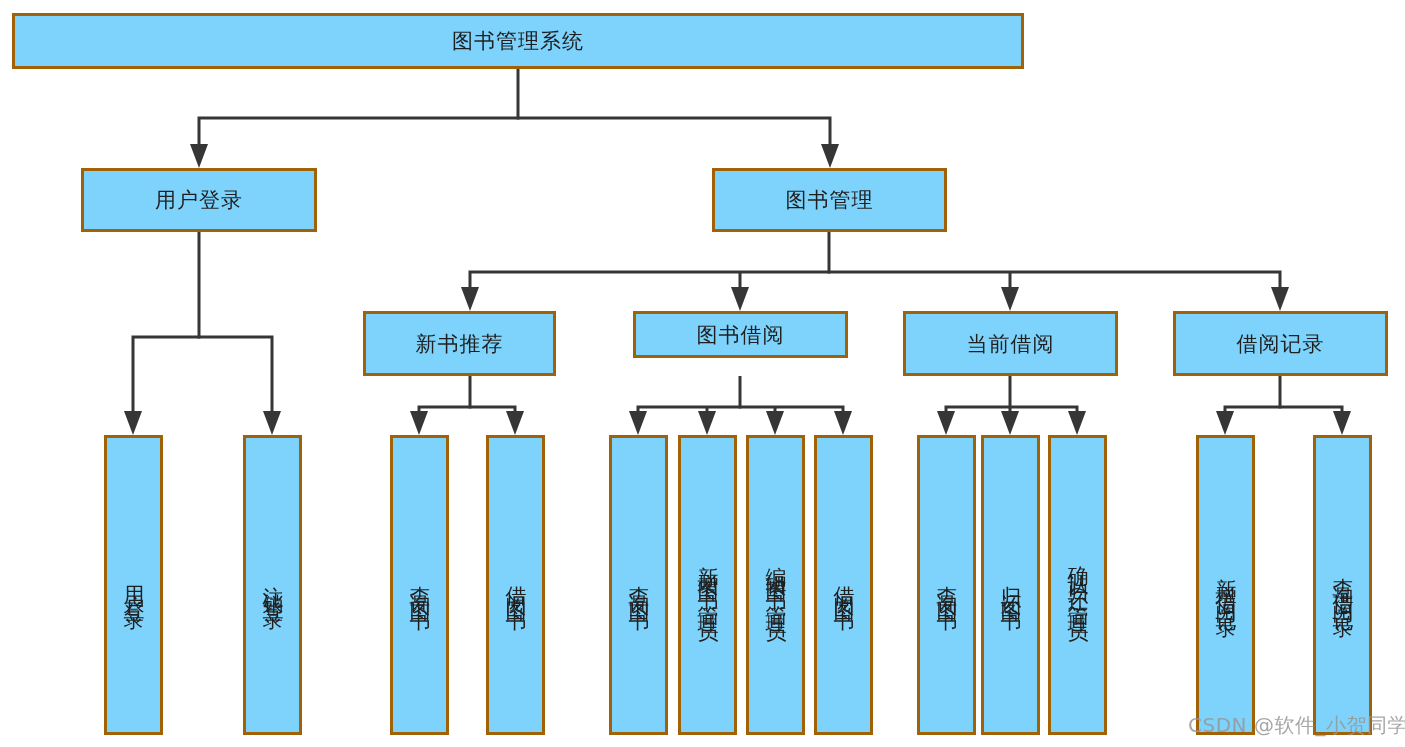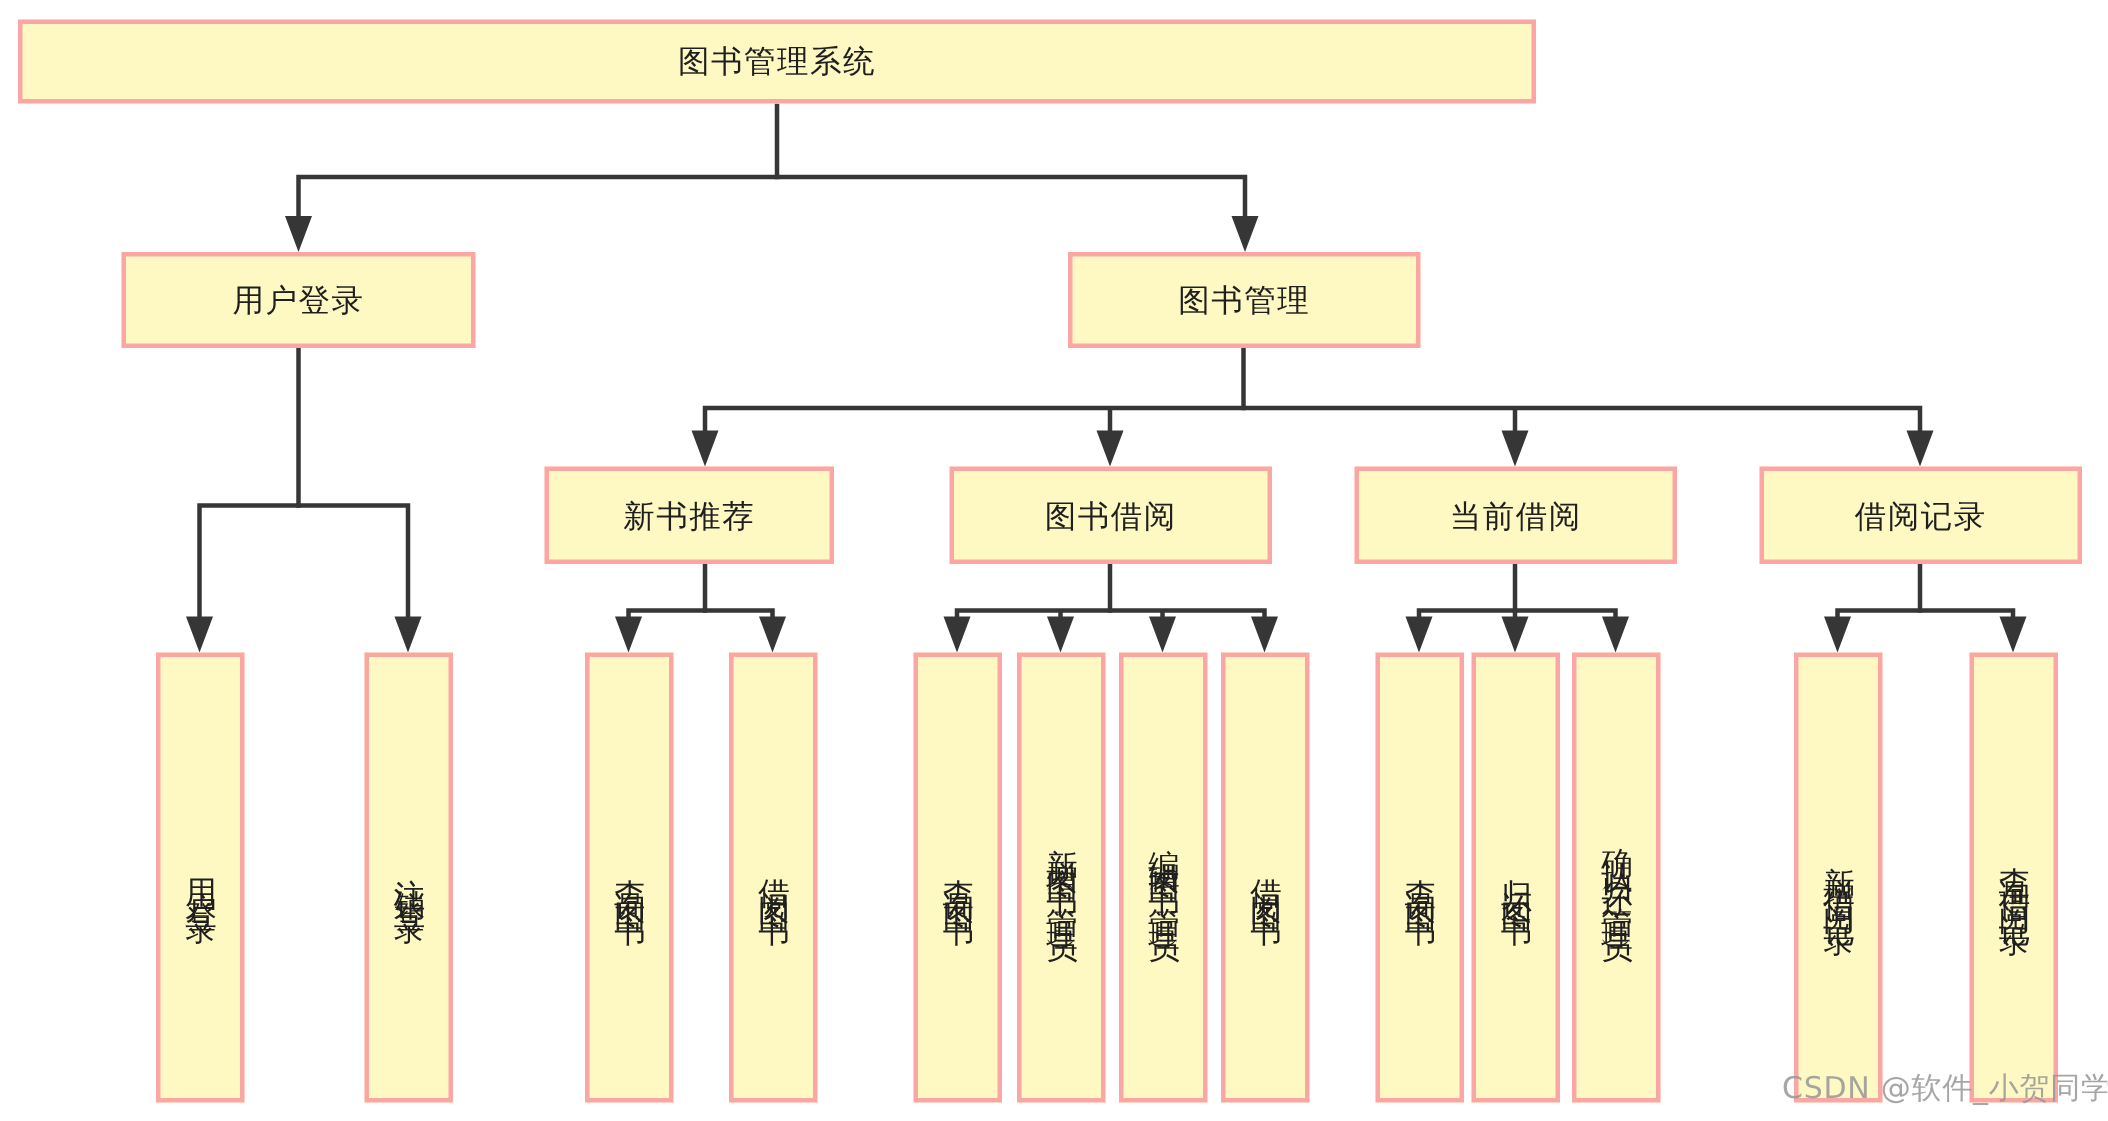--- a/index.html
+++ b/index.html
@@ -12,22 +12,22 @@
     overflow: hidden;
   }
   .wires {
     position: absolute;
     left: 0; top: 0;
     z-index: 1;
   }
   .node {
     position: absolute;
     box-sizing: border-box;
-    border: 3px solid #fca5a5;
-    background: #fef9c3;
+    border: 3px solid #a16207;
+    background: #7dd3fc;
     display: flex;
     align-items: center;
     justify-content: center;
     color: #1f1f1f;
     z-index: 2;
   }
   .hnode {
     font-size: 21px;
     letter-spacing: 1px;
   }
@@ -121,21 +121,21 @@
 
     </g>
   </svg>
 
   <div class="node hnode" style="left:12px; top:13px; width:1012px; height:56px;">图书管理系统</div>
 
   <div class="node hnode" style="left:81px; top:168px; width:236px; height:64px;">用户登录</div>
   <div class="node hnode" style="left:712px; top:168px; width:235px; height:64px;">图书管理</div>
 
   <div class="node hnode" style="left:363px; top:311px; width:193px; height:65px;">新书推荐</div>
-  <div class="node hnode" style="left:633px; top:311px; width:215px; height:65px;">图书借阅</div>
+  <div class="node hnode" style="left:633px; top:311px; width:215px; height:47px;">图书借阅</div>
   <div class="node hnode" style="left:903px; top:311px; width:215px; height:65px;">当前借阅</div>
   <div class="node hnode" style="left:1173px; top:311px; width:215px; height:65px;">借阅记录</div>
 
   <div class="node vnode" style="left:104px;">用户登录</div>
   <div class="node vnode" style="left:243px;">注销登录</div>
 
   <div class="node vnode" style="left:390px;">查询图书</div>
   <div class="node vnode" style="left:486px;">借阅图书</div>
 
   <div class="node vnode" style="left:609px;">查询图书</div>

